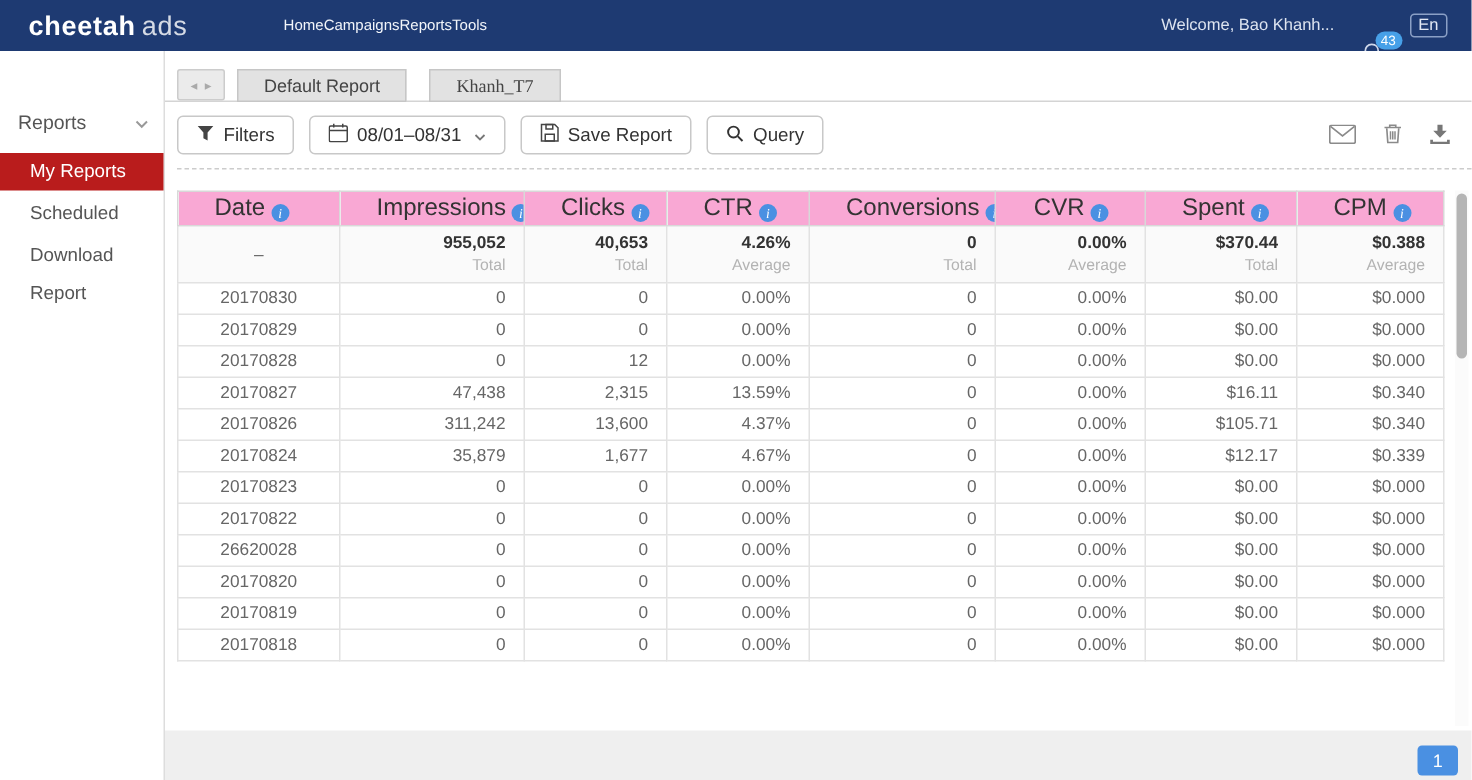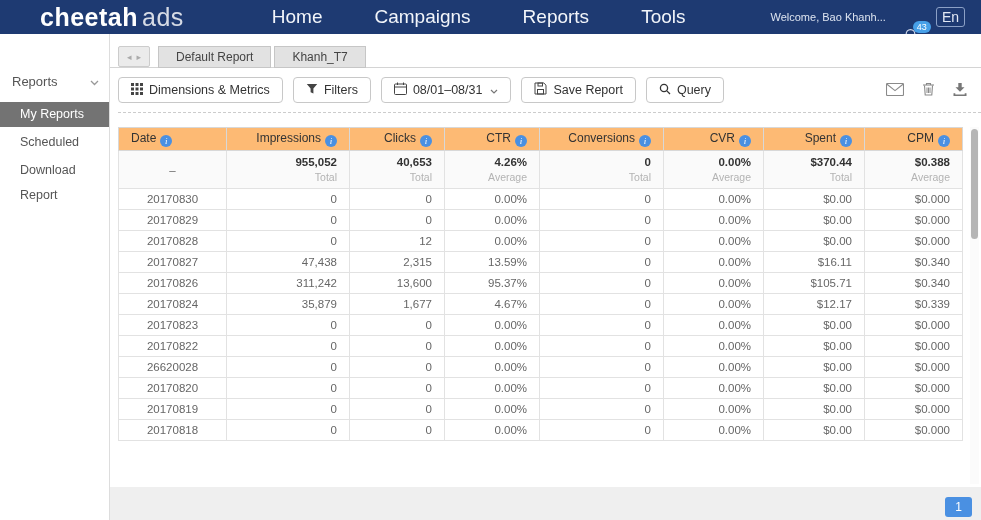--- a/index.html
+++ b/index.html
@@ -2,73 +2,73 @@
 <html><head>
 <meta charset="utf-8">
 <style>
   * { margin:0; padding:0; box-sizing:border-box; }
   html,body { width:981px; height:520px; overflow:hidden; background:#fff;
     font-family:"Liberation Sans", sans-serif; }
 
   
   .topnav { position:absolute; left:0; top:0; width:981px; height:34px;
     background:#1e3a72; display:flex; align-items:center; color:#fff; }
-  .brand { margin-left:40px; font-size:25px; letter-spacing:.5px; white-space:nowrap; }
+  .brand { margin-left:19px; font-size:18px; letter-spacing:.5px; white-space:nowrap; }
   .brand .b { font-weight:bold; }
   .brand .l { font-weight:normal; color:rgba(255,255,255,.82); margin-left:4px; }
-  .navitems { display:flex; margin-left:88px; gap:52px; font-size:19px; }
+  .navitems { display:flex; margin-left:64px; font-size:10px; }
   .navitems span { cursor:pointer; color:#f2f5fa; }
   .nav-right { margin-left:auto; display:flex; align-items:center; gap:16px; margin-right:16px; }
   .welcome { font-size:11px; color:#dde4f0; }
   .bellwrap { position:relative; width:18px; height:18px;margin-top:40px; }
   .badge { position:absolute; top:-7px; right:-11px; background:#47a0e8; color:#fff;
     font-size:9px; line-height:12px; padding:0 4px; border-radius:8px; }
-  .lang { border:1px solid #8ba0c6; border-radius:3px; color:#e2e8f4; font-size:14px;
+  .lang { border:1px solid #8ba0c6; border-radius:3px; color:#e2e8f4; font-size:11px;
     padding:1px 5px; }
 
   
   .sidebar { position:absolute; left:0; top:34px; width:110px; bottom:0;
     background:#fff; border-right:1px solid #ddd; }
   .side-section { margin-top:40px; padding:0 10px 0 12px; font-size:13px; color:#555;
     display:flex; align-items:center; justify-content:space-between; }
   .side-items { margin-top:13px; }
   .side-item { height:25px; line-height:25px; padding-left:20px; font-size:12.5px;
     color:#555; margin-bottom:3px; cursor:pointer; }
-  .side-item.active { background:#737373; color:#fff; }
+  .side-item.active { background:#b91c1c; color:#fff; }
 
   
   .main { position:absolute; left:110px; top:34px; right:0; bottom:0; background:#fff; }
 
   .tabstrip { height:34px; padding:12px 0 0 8px; border-bottom:1px solid #d4d4d4;
     display:flex; align-items:flex-end; }
   .tab-arrows { height:21px; width:32px; background:#ebebeb; border:1px solid #ccc;
     border-radius:2px; color:#aaa; font-size:9px; display:flex; align-items:center;
     justify-content:center; gap:5px; margin-bottom:0px; }
   .tab { height:22px; line-height:21px; padding:0 17px; font-size:12px; color:#444;
     background:#e2e2e2; border:1px solid #c6c6c6; margin-left:8px; margin-bottom:-1px;
     cursor:pointer; white-space:nowrap; }
-  .tab + .tab { margin-left:3px; }
+  .tab + .tab { margin-left:15px;font-family:Liberation Serif, serif; }
   .tab.active { background:#fff; border-bottom-color:#fff; }
 
   .toolbar { height:44px; padding:9px 8px 0 8px; display:flex; align-items:flex-start; }
   .tbtn { height:26px; display:inline-flex; align-items:center; gap:6px; padding:0 12px;
     background:#fff; border:1px solid #c8c8c8; border-radius:4px; font-size:12.5px;
     color:#333; margin-right:10px; cursor:pointer; white-space:nowrap; }
   .tool-icons { margin-left:auto; display:flex; align-items:center; gap:18px;
     padding-right:6px; padding-top:5px; }
   .tool-icons svg { cursor:pointer; }
 
   .dashed { border-top:1px dashed #ccc; margin:0 0 0 8px; }
 
   
   .tablewrap { position:relative; margin:14px 8px 0 8px; }
   table { border-collapse:collapse; table-layout:fixed; width:844px; }
   th, td { border:1px solid #e2e2e2; overflow:hidden; white-space:nowrap; }
-  thead th { background:#fdba74; border-color:#d8d8d8; height:23px; font-size:12px;
-    font-weight:normal; color:#333; text-align:right; padding:0 12px; }
+  thead th { background:#f9a8d4; border-color:#d8d8d8; height:23px; font-size:16px;
+    font-weight:normal; color:#333; text-align:right; padding:0 24px; }
   thead th.left { text-align:left; }
   .info-ic { display:inline-block; width:12px; height:12px; border-radius:50%;
     background:#4a90e2; color:#fff; font-size:9px; line-height:12px; text-align:center;
     font-style:italic; font-family:"Liberation Serif", serif; vertical-align:-2px;
     margin-left:4px; }
   .info-ic::before { content:"i"; }
   tr.summary td { background:#fafafa; height:38px; text-align:right; padding:3px 12px;
     vertical-align:middle; }
   tr.summary .val { font-weight:bold; font-size:11.5px; color:#333; line-height:1.35; }
   tr.summary .sub { font-size:10.5px; color:#b3b3b3; line-height:1.2; }
@@ -138,34 +138,20 @@
   <div class="tabstrip">
     <div class="tab-arrows">
       <span>◂</span>
       <span>▸</span>
     </div>
     <div class="tab">Default Report</div>
     <div class="tab">Khanh_T7</div>
   </div>
 
   <div class="toolbar">
-    <button class="tbtn">
-      <span><svg width="12" height="12" viewBox="0 0 12 12" fill="#444">
-            <rect x="0" y="0" width="3" height="3"></rect>
-            <rect x="4.5" y="0" width="3" height="3"></rect>
-            <rect x="9" y="0" width="3" height="3"></rect>
-            <rect x="0" y="4.5" width="3" height="3"></rect>
-            <rect x="4.5" y="4.5" width="3" height="3"></rect>
-            <rect x="9" y="4.5" width="3" height="3"></rect>
-            <rect x="0" y="9" width="3" height="3"></rect>
-            <rect x="4.5" y="9" width="3" height="3"></rect>
-            <rect x="9" y="9" width="3" height="3"></rect>
-          </svg></span>
-      <span>Dimensions &amp; Metrics</span>
-    </button>
     <button class="tbtn">
       <span><svg width="12" height="12" viewBox="0 0 12 12">
             <path d="M0.8 1 H11.2 L7.4 5.4 V10.6 L4.6 9.2 V5.4 Z" fill="#444"></path>
           </svg></span>
       <span>Filters</span>
     </button>
     <button class="tbtn">
       <span><svg width="13" height="13" viewBox="0 0 13 13">
             <rect x="0.5" y="2" width="12" height="10.5" rx="1" fill="none" stroke="#444"></rect>
             <line x1="0.5" y1="5" x2="12.5" y2="5" stroke="#444"></line>
@@ -307,21 +293,21 @@
             <td>13.59%</td>
             <td>0</td>
             <td>0.00%</td>
             <td>$16.11</td>
             <td>$0.340</td>
           </tr>
           <tr>
             <td class="date-cell">20170826</td>
             <td>311,242</td>
             <td>13,600</td>
-            <td>95.37%</td>
+            <td>4.37%</td>
             <td>0</td>
             <td>0.00%</td>
             <td>$105.71</td>
             <td>$0.340</td>
           </tr>
           <tr>
             <td class="date-cell">20170824</td>
             <td>35,879</td>
             <td>1,677</td>
             <td>4.67%</td>

